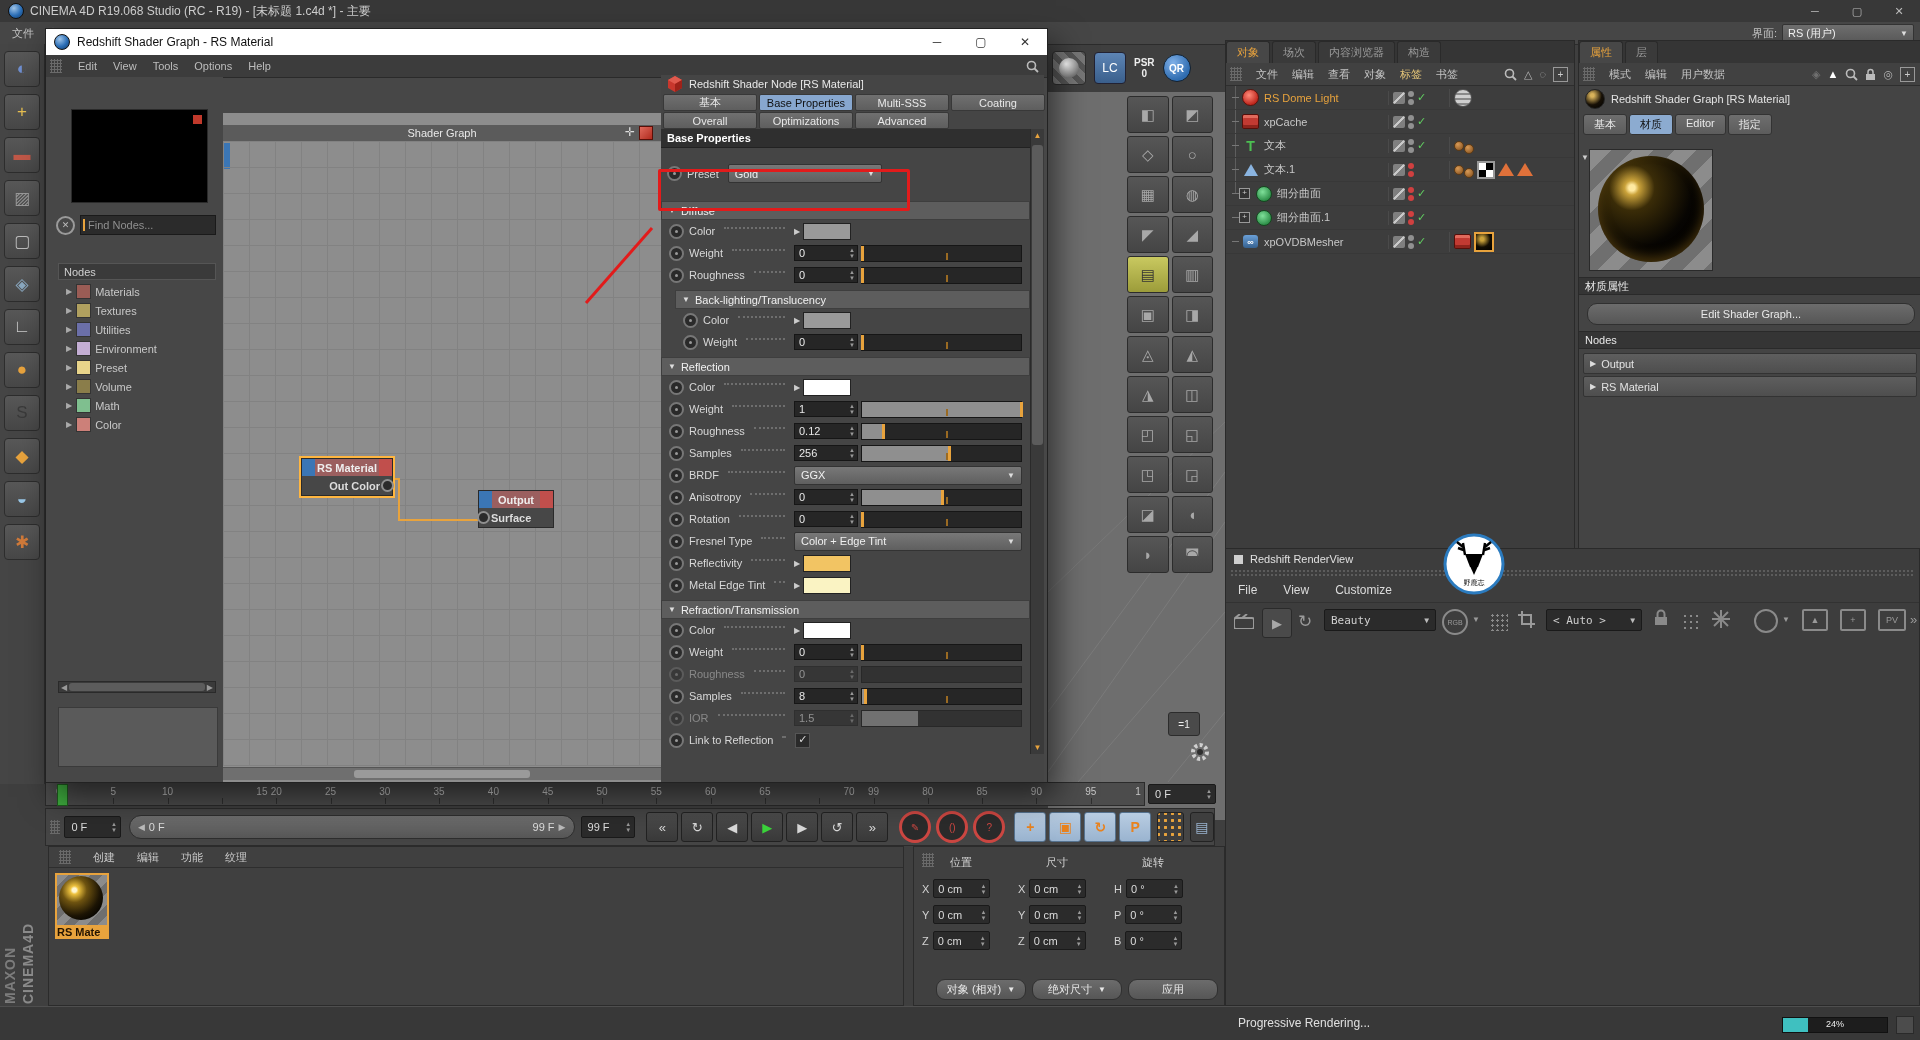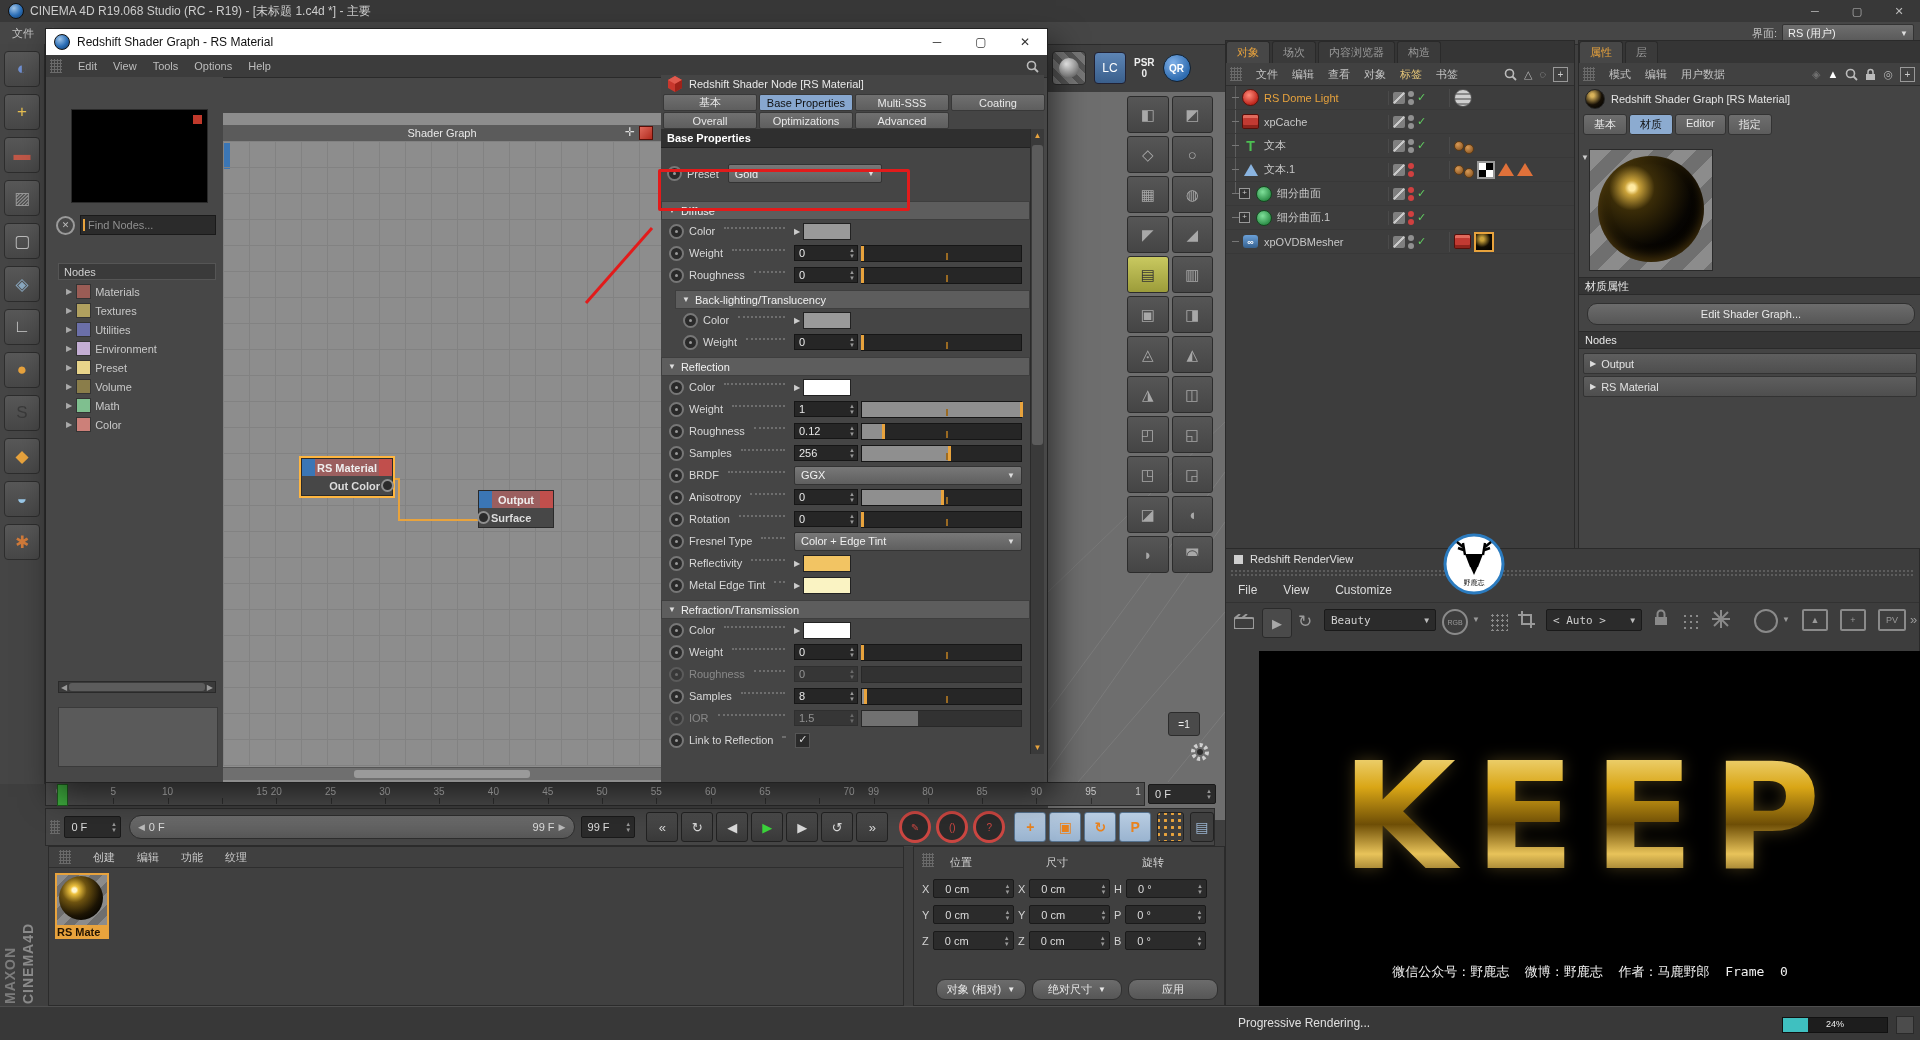--- a/index.html
+++ b/index.html
@@ -126,21 +126,21 @@
   #maxon{position:absolute;left:0;top:846px;width:45px;height:160px;background:#3f3f3f;color:#7c7c7c;font-weight:bold;font-size:14px;}
   .maxon-txt{writing-mode:vertical-rl;transform:rotate(180deg);position:absolute;left:4px;top:8px;height:150px;letter-spacing:1px;}
   #mat-manager{position:absolute;left:37px;top:846px;width:856px;height:160px;background:#404040;border:1px solid #2b2b2b;box-sizing:border-box;margin-left:11px;}
   .mm-menu{display:flex;align-items:center;height:20px;border-bottom:1px solid #2e2e2e;color:#c8c8c8;gap:22px;padding-left:6px;}
   .mat-thumb{position:absolute;left:6px;top:26px;width:50px;height:50px;border:2px solid #e8a33d;background:repeating-linear-gradient(135deg,#8c8c8c 0 8px,#6f6f6f 8px 16px);}
   .mat-sphere{position:absolute;left:2px;top:1px;width:44px;height:44px;border-radius:50%;background:radial-gradient(circle at 35% 32%,#fff6cf 0 5%,#eec23e 10%,#6e5310 30%,#1c1404 62%,#000 85%);}
   .mat-label{position:absolute;left:6px;top:78px;width:54px;height:14px;background:#e8a33d;color:#221300;font-weight:bold;display:flex;align-items:center;padding-left:2px;box-sizing:border-box;overflow:hidden;white-space:nowrap;}
   #coord-panel{position:absolute;left:913px;top:846px;width:312px;height:160px;background:#404040;border:1px solid #2b2b2b;box-sizing:border-box;}
   .cp-head{position:absolute;top:8px;color:#d2d2d2;}
   .cp-row{position:absolute;display:flex;align-items:center;gap:4px;color:#d2d2d2;}
-  .cp-field{width:81px;height:19px;background:#2b2b2b;border:1px solid #1a1a1a;border-radius:2px;display:flex;align-items:center;padding-left:11px;color:#ddd;box-sizing:border-box;}
+  .cp-field{width:57px;height:19px;background:#2b2b2b;border:1px solid #1a1a1a;border-radius:2px;display:flex;align-items:center;padding-left:4px;color:#ddd;box-sizing:border-box;}
   .cp-dd{position:absolute;width:88px;height:19px;background:linear-gradient(#6c6c6c,#565656);border:1px solid #303030;border-radius:9px;display:flex;align-items:center;justify-content:center;gap:6px;color:#e8e8e8;}
   .cp-btn{position:absolute;width:88px;height:19px;background:linear-gradient(#6c6c6c,#565656);border:1px solid #303030;border-radius:9px;display:flex;align-items:center;justify-content:center;color:#e8e8e8;}
   #status-bar{position:absolute;left:0;top:1006px;width:1920px;height:34px;background:#383838;border-top:1px solid #4e4e4e;padding-left:8px;}
   .progress{position:absolute;left:1782px;top:10px;width:104px;height:14px;background:#1d1d1d;border:1px solid #111;}
   .progress .fill{height:100%;background:#3fc0c0;}
   .progress .ptxt{position:absolute;left:0;right:0;top:1px;text-align:center;font-size:9px;color:#eee;}
   .status-corner{position:absolute;left:1896px;top:9px;width:16px;height:16px;background:#4c4c4c;border:1px solid #2a2a2a;}
   
   #shader-window{position:absolute;left:45px;top:28px;width:1003px;height:755px;background:#474747;z-index:40;box-shadow:8px 14px 30px rgba(0,0,0,.55);border:1px solid #222;box-sizing:border-box;}
   .sw-titlebar{height:26px;background:#fff;display:flex;align-items:center;color:#111;font-size:12px;gap:7px;padding-left:8px;}
@@ -653,24 +653,20 @@
       </div>
       <div class="rv-ic rv-circle" style="left:528px"></div>
       <div class="rv-ic" style="left:556px;top:12px;font-size:8px">▼</div>
       <div class="rv-ic rv-imgtile" style="left:576px">▲</div>
       <div class="rv-ic rv-imgtile" style="left:614px">+</div>
       <div class="rv-ic rv-imgtile" style="left:652px;width:24px">
           <span>PV</span>
         </div>
       <div class="rv-ic" style="left:684px;top:9px;font-size:13px"><span>»</span></div>
     </div>
-    <div class="rv-canvas">
-      <div class="keep">KEEP</div>
-      <div class="rv-caption">微信公众号：野鹿志  微博：野鹿志  作者：马鹿野郎  Frame  0</div>
-    </div>
   </div>
 
   <div class="deer">
     <svg width="62" height="62" viewBox="0 0 62 62">
       <circle cx="31" cy="31" r="29" fill="#ffffff" stroke="#2b7bbf" stroke-width="3"></circle>
       <g stroke="#000" stroke-width="2.4" fill="none">
         <path d="M22 22 L20 10 M20 14 L14 9 M20.5 17 L15 15"></path>
         <path d="M40 22 L42 10 M42 14 L48 9 M41.5 17 L47 15"></path>
       </g>
       <polygon points="22,21 40,21 35,34 27,34" fill="#000"></polygon>

